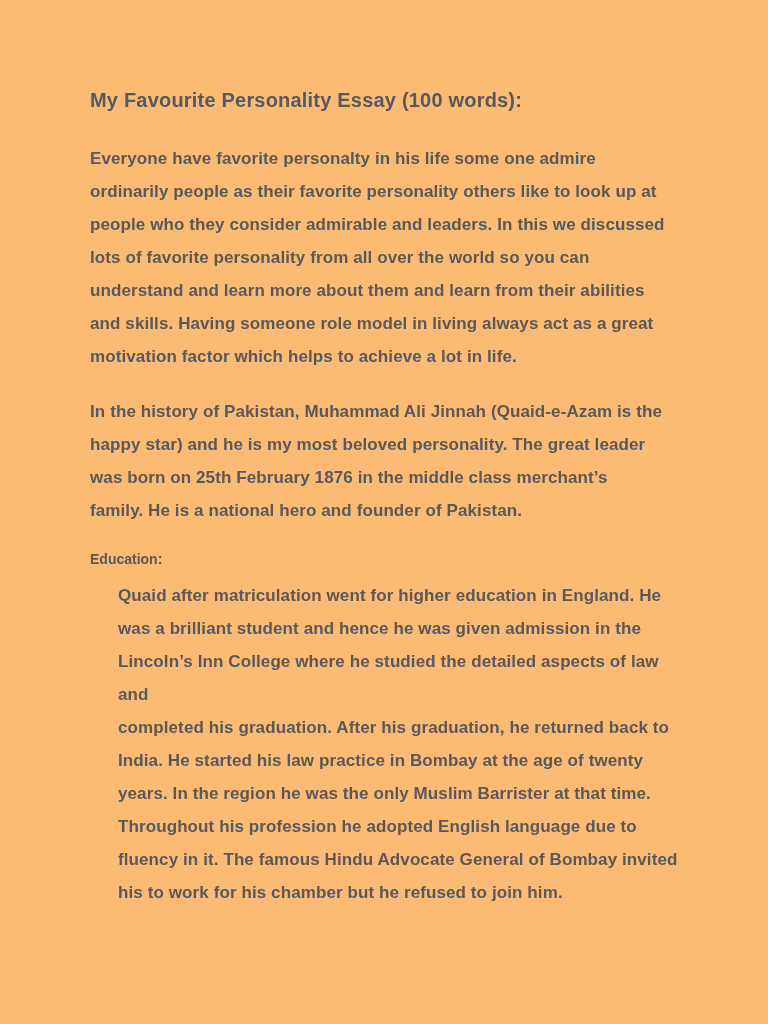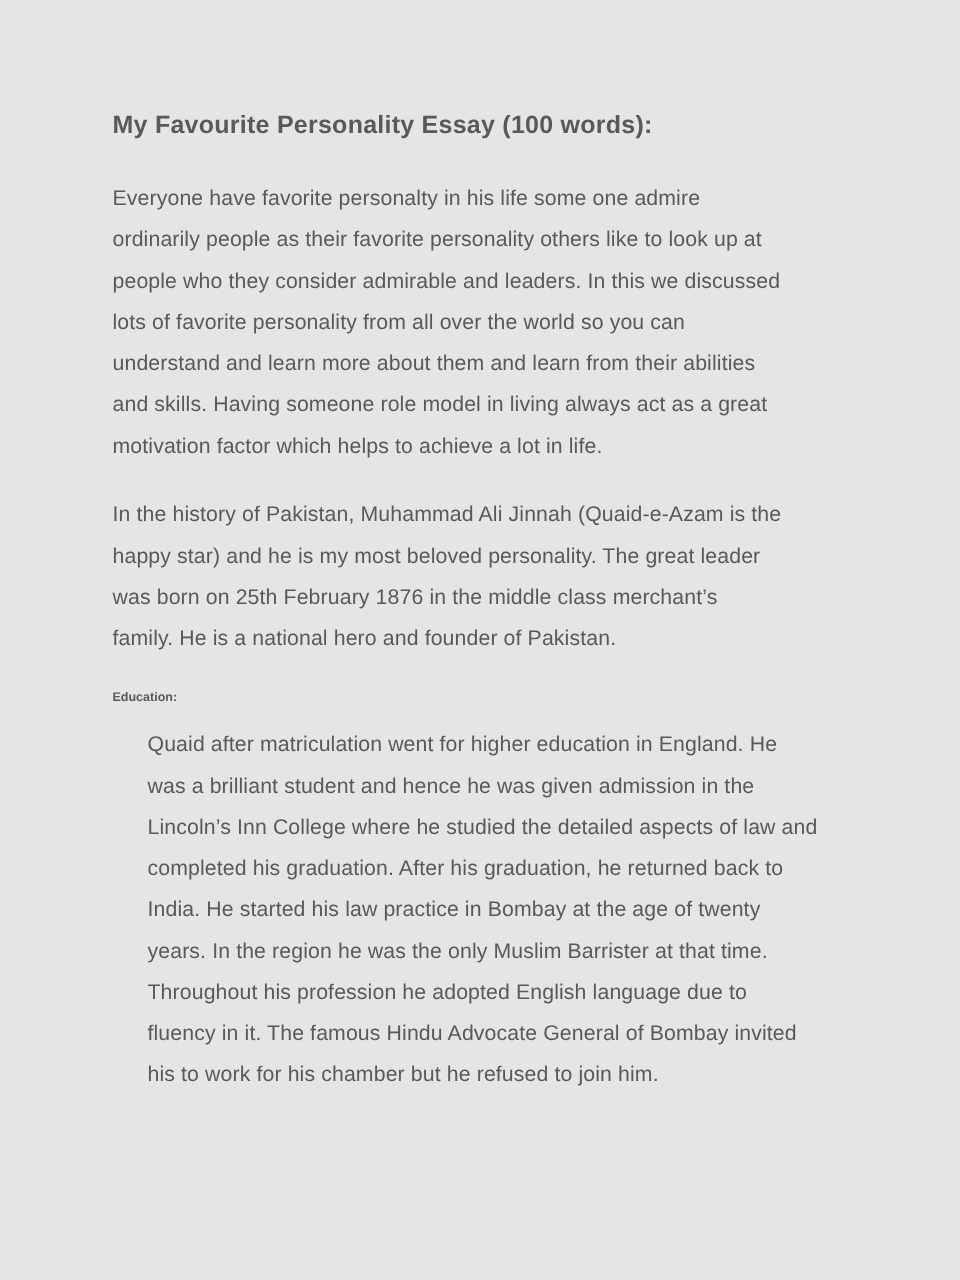--- a/index.html
+++ b/index.html
@@ -25,34 +25,35 @@
     margin: 0 0 28px 0;
     color: #58595b;
     letter-spacing: 0.2px;
   }
   .para {
     font-size: 17px;
     line-height: 33px;
     margin: 0 0 22px 0;
     white-space: pre-line;
     letter-spacing: 0.1px;
+    font-weight: bold;
   }
   .sub-heading {
-    font-size: 10px;
+    font-size: 14px;
     font-weight: bold;
     line-height: 20px;
     margin: 6px 0 10px 0;
     color: #58595b;
   }
   .para:last-child { margin-bottom: 0; margin-left: 28px; }
 </style>
 </head>
 <body>
 
-<div class="page" style="background: #e5e5e5; color: rgb(89, 89, 89);">
+<div class="page" style="background: #fdba74; color: rgb(89, 89, 89);">
   <h1 class="doc-title">My Favourite Personality Essay (100 words):</h1>
 
   <p class="para">Everyone have favorite personalty in his life some one admire
 ordinarily people as their favorite personality others like to look up at
 people who they consider admirable and leaders. In this we discussed
 lots of favorite personality from all over the world so you can
 understand and learn more about them and learn from their abilities
 and skills. Having someone role model in living always act as a great
 motivation factor which helps to achieve a lot in life.</p>
 

